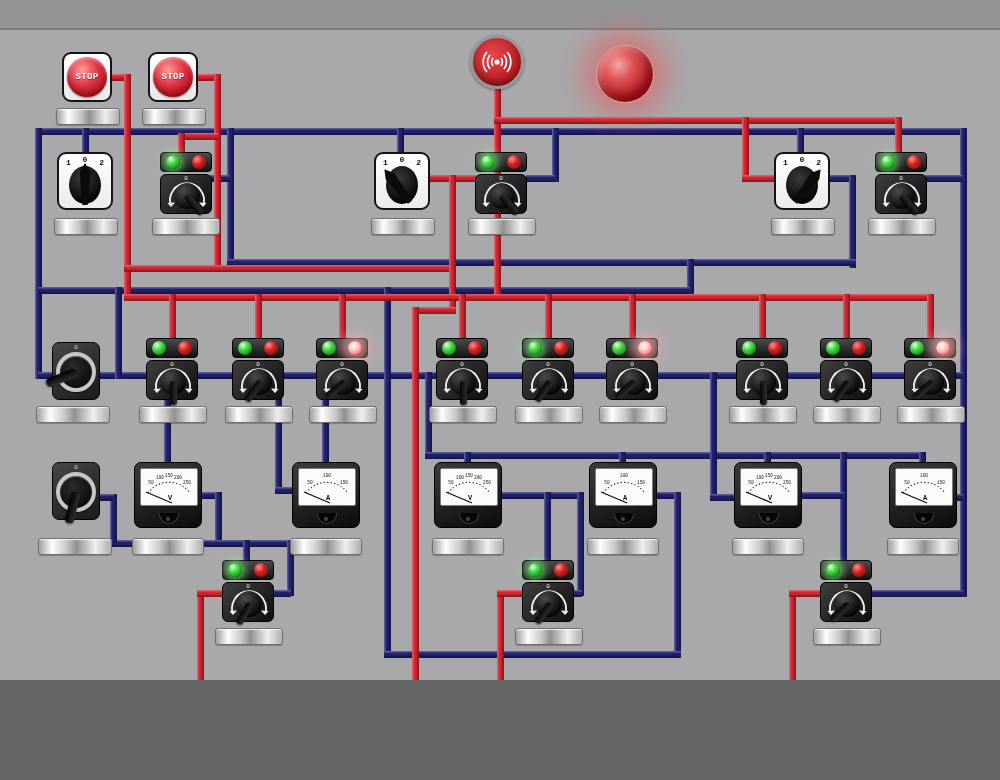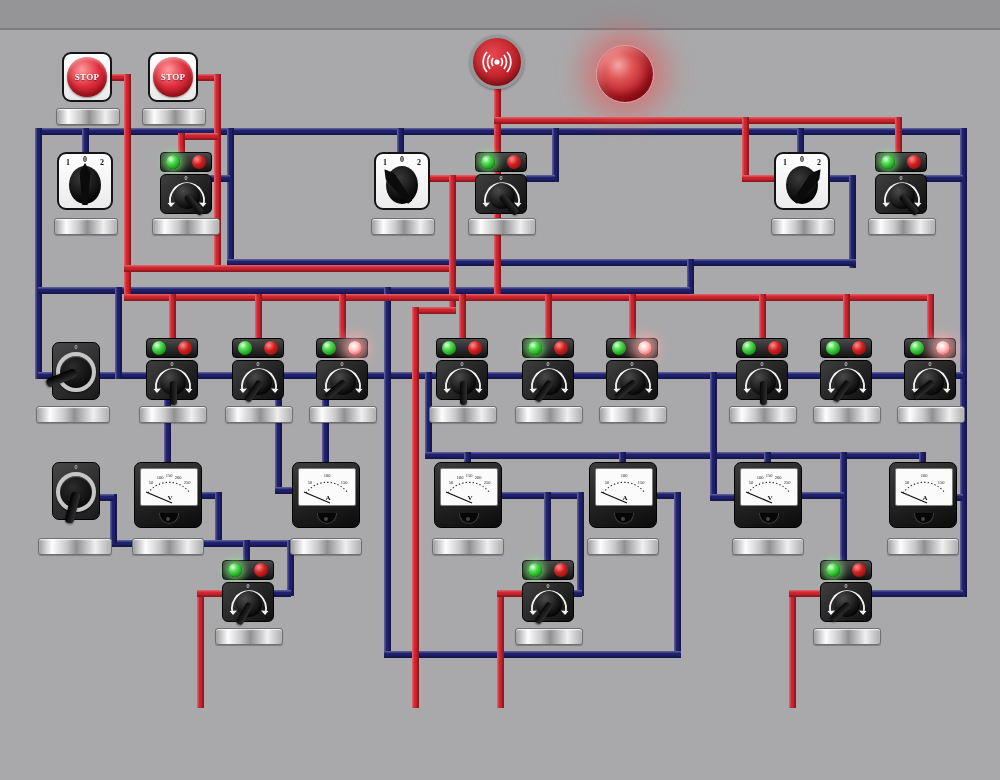--- a/index.html
+++ b/index.html
@@ -1,17 +1,17 @@
 <!DOCTYPE html>
 <html><head>
 <meta charset="utf-8">
 <style>
   html,body{margin:0;padding:0;background:#666;}
-  #stage{position:relative;width:1000px;height:780px;background:#a9a9ab;overflow:hidden;
-         font-family:Liberation Serif, serif;}
+  #stage{position:relative;width:1000px;height:680px;background:#a9a9ab;overflow:hidden;
+         font-family:Liberation Mono, monospace;}
   .abs{position:absolute;}
   
   #topband{left:0;top:0;width:1000px;height:28px;background:#959598;border-bottom:2px solid #7d7d81;}
   
   .wire{position:absolute;z-index:1;}
   .wire.n{background:#20216f;}
   .wire.r{background:#d2242e;}
   .wh{height:7px;box-shadow:inset 0 1.5px 1px rgba(255,255,255,.28), inset 0 -2px 2px rgba(0,0,0,.35);}
   .wv{width:7px;box-shadow:inset 1.5px 0 1px rgba(255,255,255,.28), inset -2px 0 2px rgba(0,0,0,.35);}
   .comp{position:absolute;z-index:2;}

